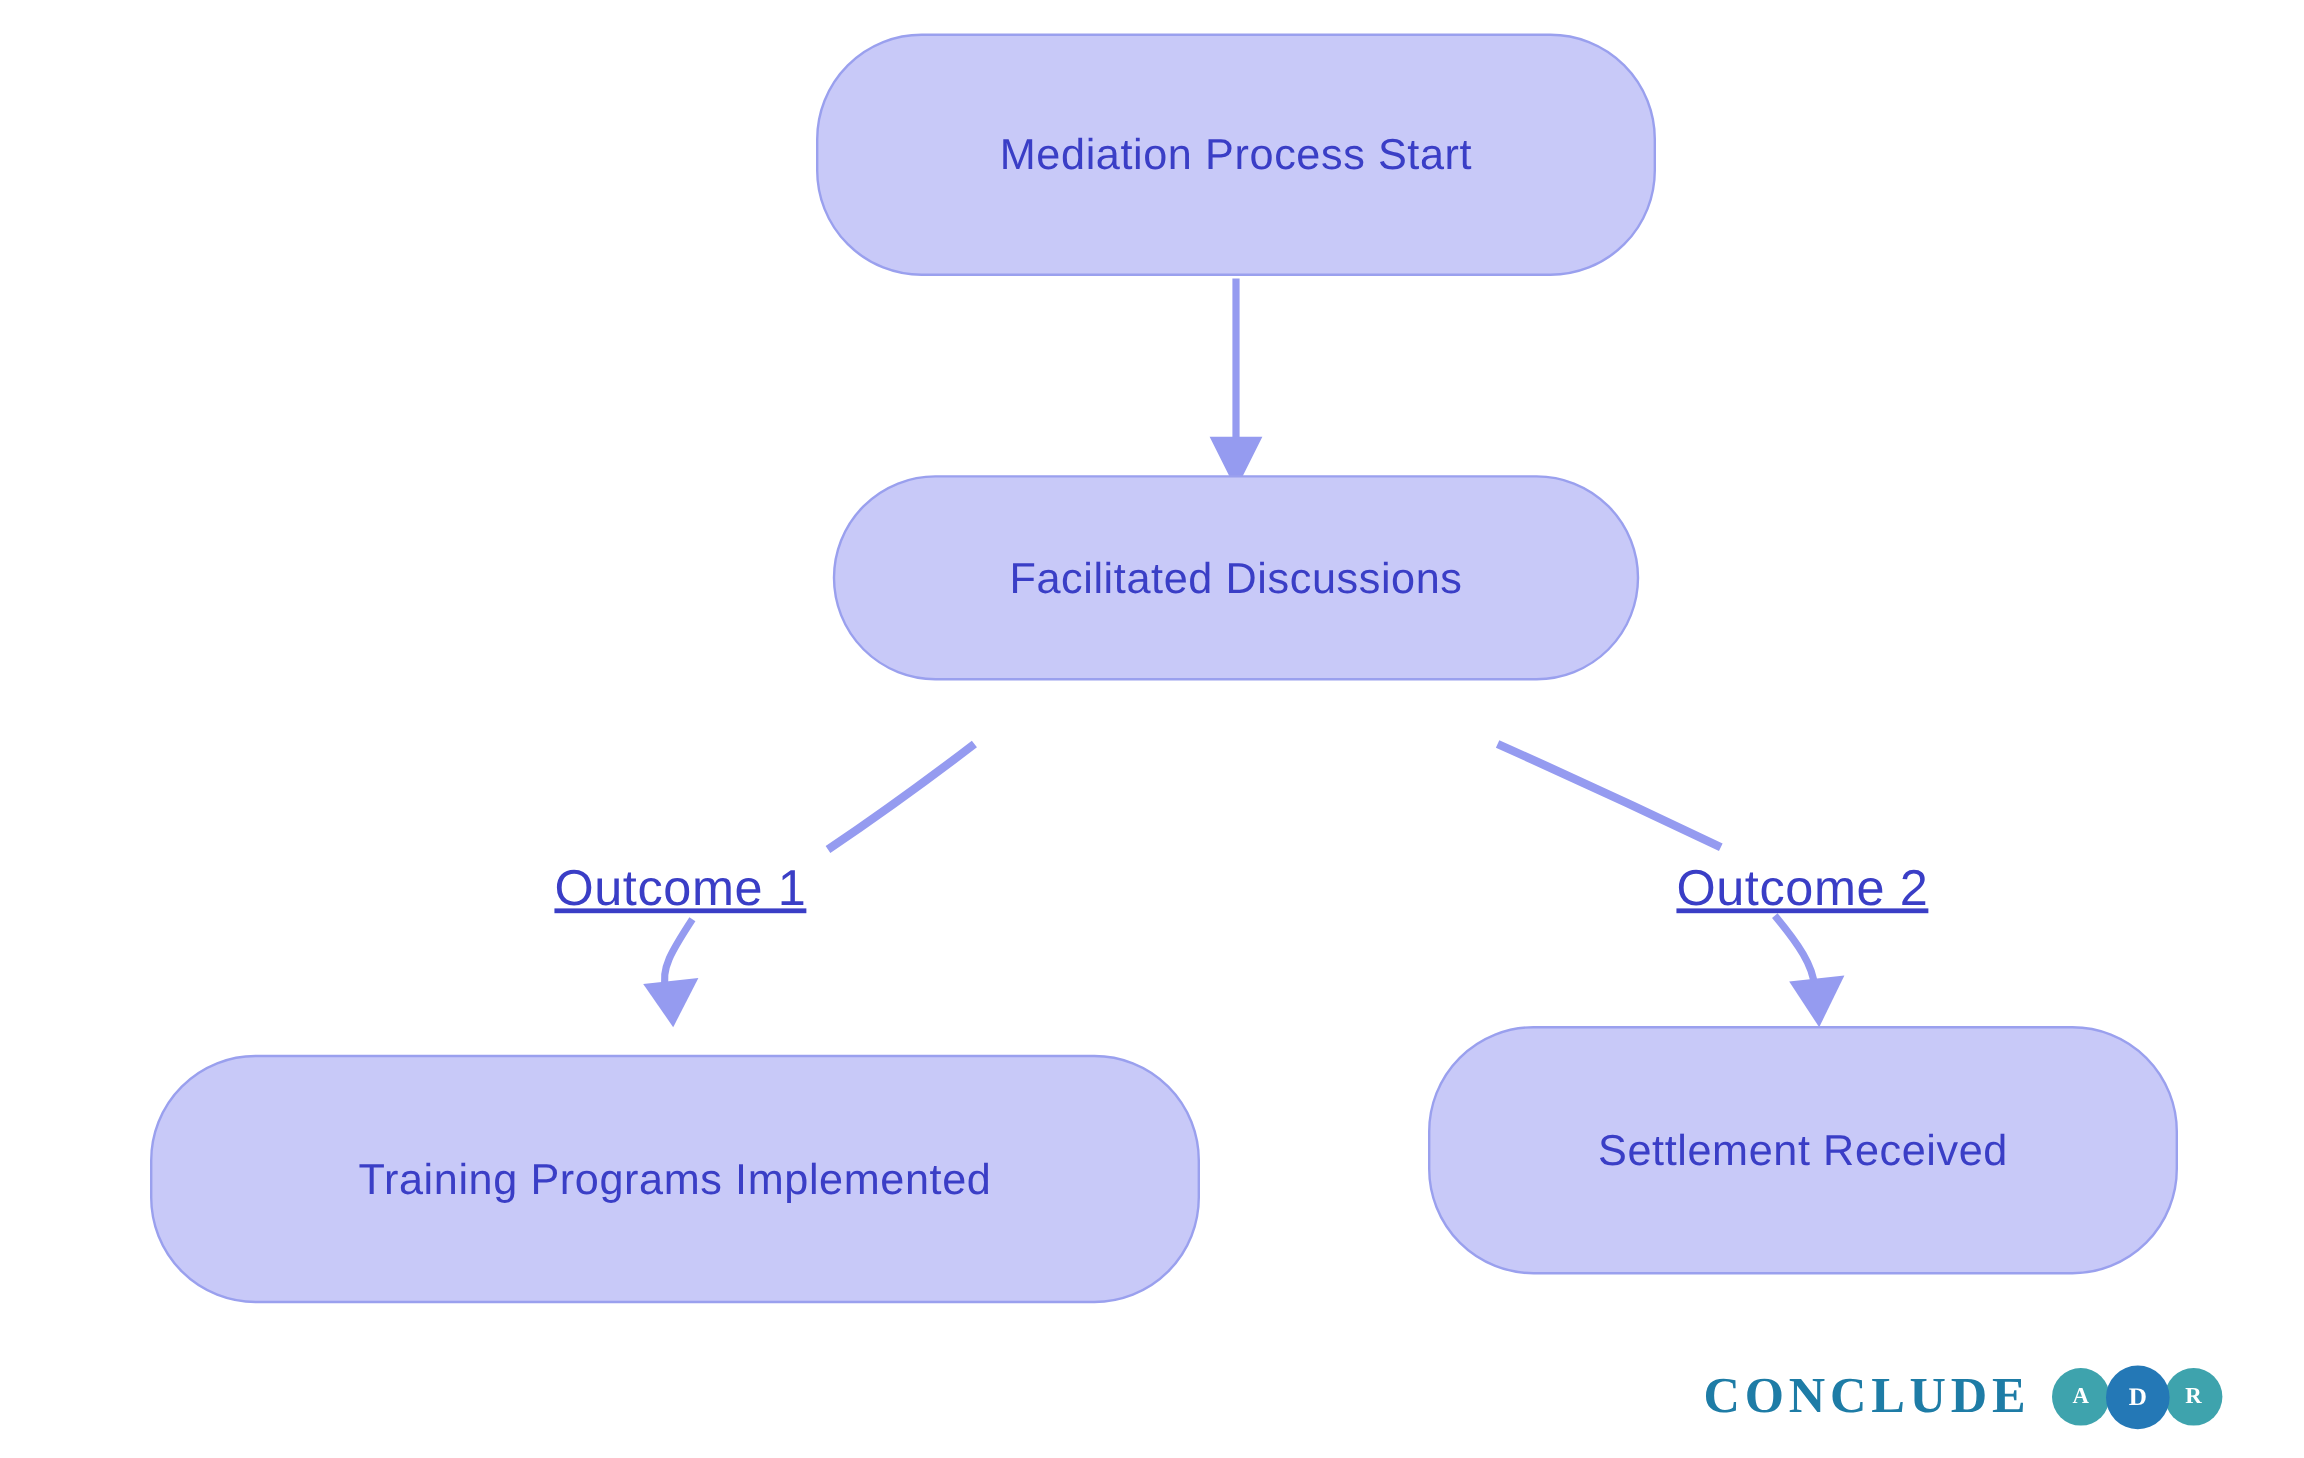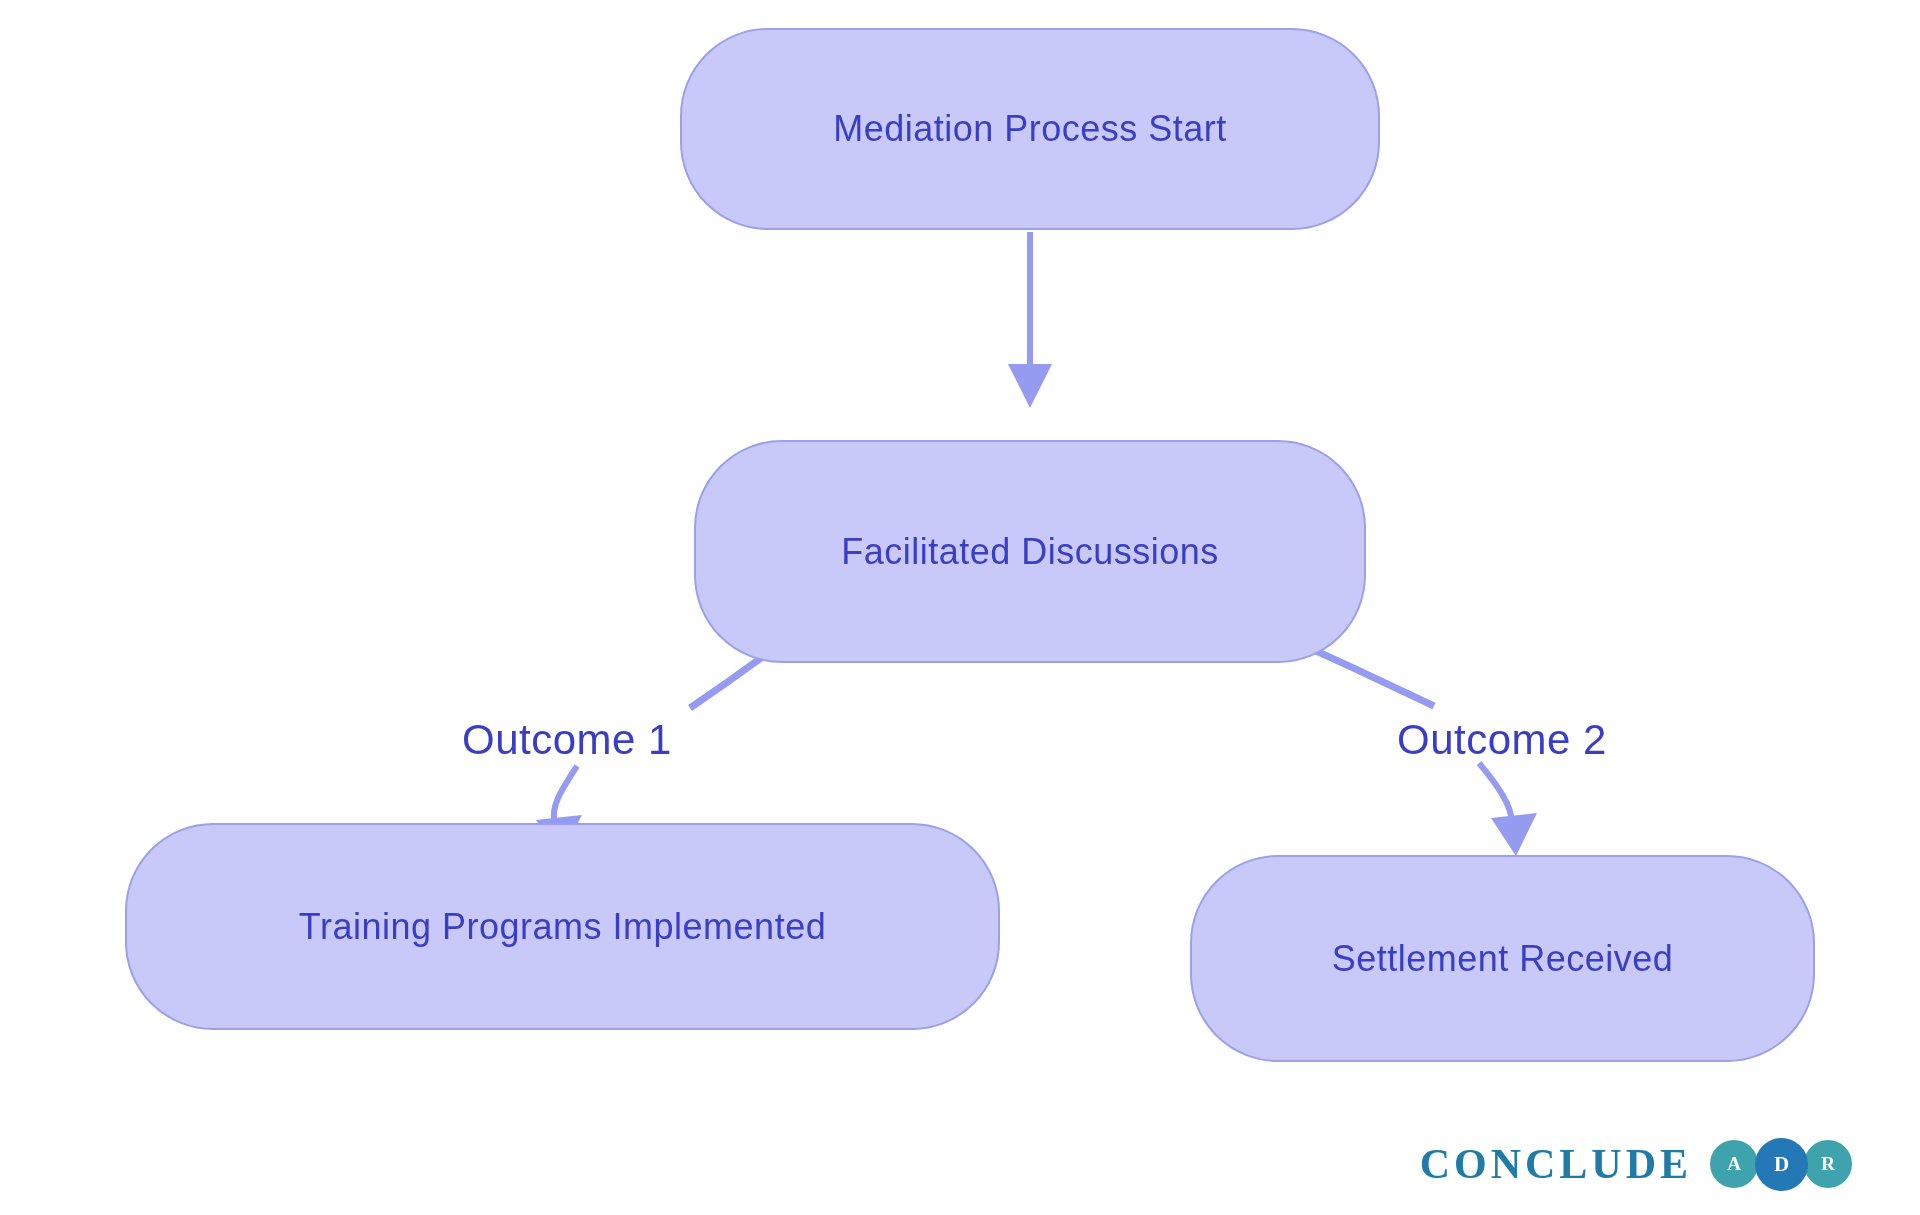--- a/index.html
+++ b/index.html
@@ -31,31 +31,32 @@
     border:2.5px solid var(--node-border);
     border-radius:88px;
     display:flex;align-items:center;justify-content:center;
     color:var(--node-text);
     font-size:36px;
     letter-spacing:0.5px;
     box-sizing:border-box;
     text-align:center;
   }
   .node-start{left:680px;top:28px;width:700px;height:202px;}
-  .node-discussions{left:694px;top:440px;width:672px;height:223px;}
-  .node-training{left:125px;top:823px;width:875px;height:207px;}
+  .node-discussions{left:694px;top:396px;width:672px;height:171px;}
+  .node-training{left:125px;top:879px;width:875px;height:207px;}
   .node-settlement{left:1190px;top:855px;width:625px;height:207px;}
 
   .edge-label{
     position:absolute;z-index:2;
     transform:translate(-50%,-50%);
     color:var(--node-text);
     font-size:42px;
     letter-spacing:0.5px;
     white-space:nowrap;
+    text-decoration:underline;
   }
   .label-outcome1{left:567px;top:740px;}
   .label-outcome2{left:1502px;top:740px;}
 
   .logo{
     position:absolute;z-index:2;
     right:68px;bottom:24px;
     display:flex;align-items:center;gap:18px;
   }
   .logo-brand{

